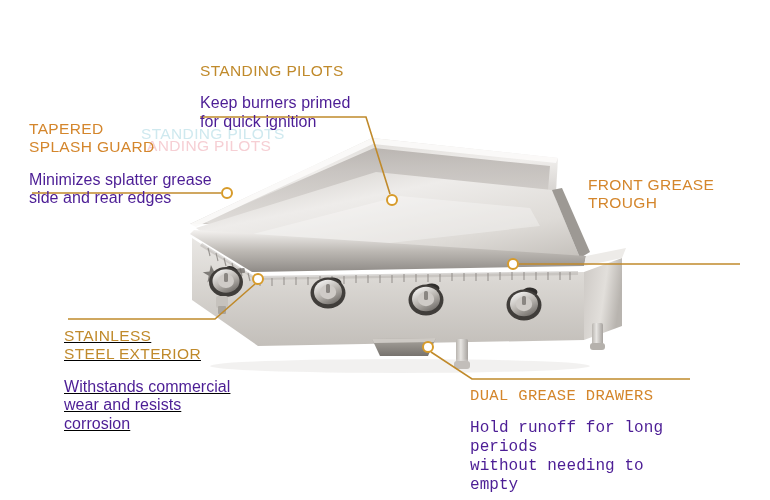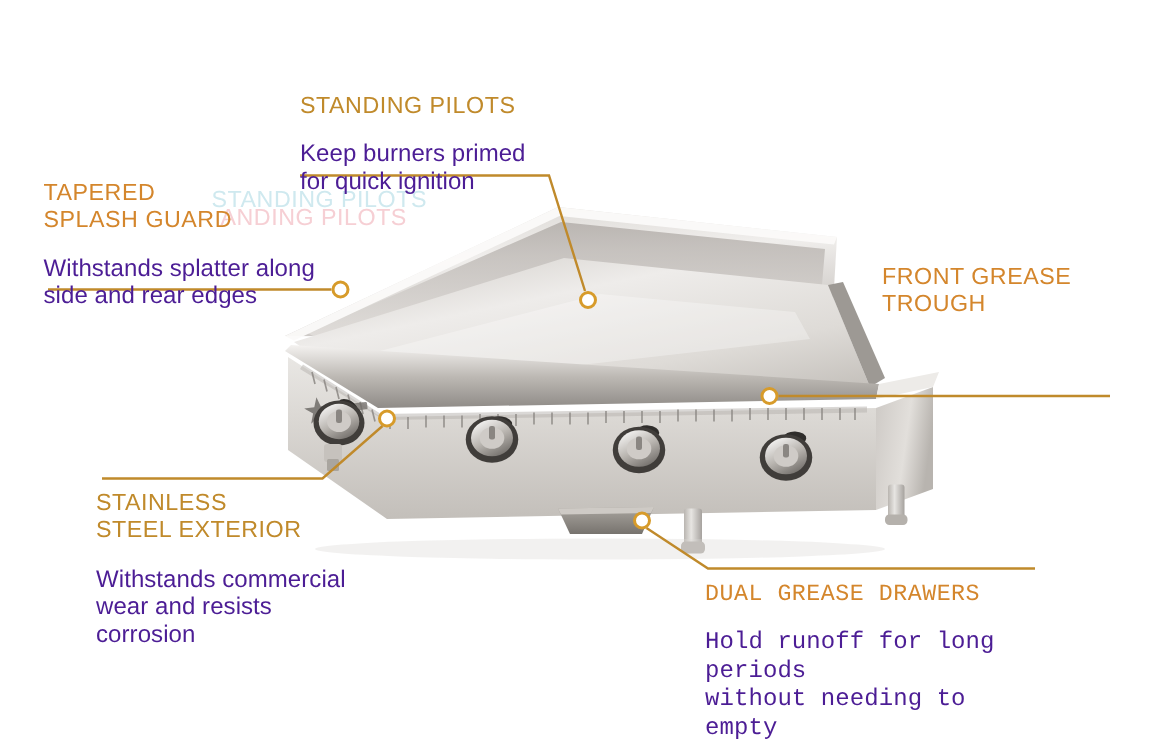--- a/index.html
+++ b/index.html
@@ -40,21 +40,21 @@
     white-space: pre-line;
     letter-spacing: 0.05px;
   }
   .align-left  { text-align: left; }
   .align-right { text-align: left; }
 
   
   #c-standing-pilots { left: 200px; top: 62px;  width: 230px; }
   #c-splash-guard    { left: 29px;  top: 120px; width: 210px; }
   #c-grease-trough   { left: 588px; top: 176px; width: 150px; }
-  #c-stainless       { left: 64px;  top: 327px; width: 215px; }
+  #c-stainless       { left: 64px;  top: 327px; width: 215px; text-decoration: underline; }
   #c-drawers         { left: 470px; top: 387px; width: 215px; font-family: Liberation Mono, monospace; }
 
   
   .ghost {
     position: absolute;
     font-size: 15.5px;
     letter-spacing: 0.35px;
     pointer-events: none;
     user-select: none;
     white-space: nowrap;
@@ -305,21 +305,21 @@
 
   <div class="callout align-left" id="c-standing-pilots">
     <div class="head">STANDING PILOTS</div>
     <div class="body">Keep burners primed
 for quick ignition</div>
   </div>
 
   <div class="callout align-left orange" id="c-splash-guard">
     <div class="head">TAPERED
 SPLASH GUARD</div>
-    <div class="body">Withstands splatter along
+    <div class="body">Minimizes splatter grease
 side and rear edges</div>
   </div>
 
   <div class="callout align-right orange" id="c-grease-trough">
     <div class="head">FRONT GREASE
 TROUGH</div>
   </div>
 
   <div class="callout align-left" id="c-stainless">
     <div class="head">STAINLESS

